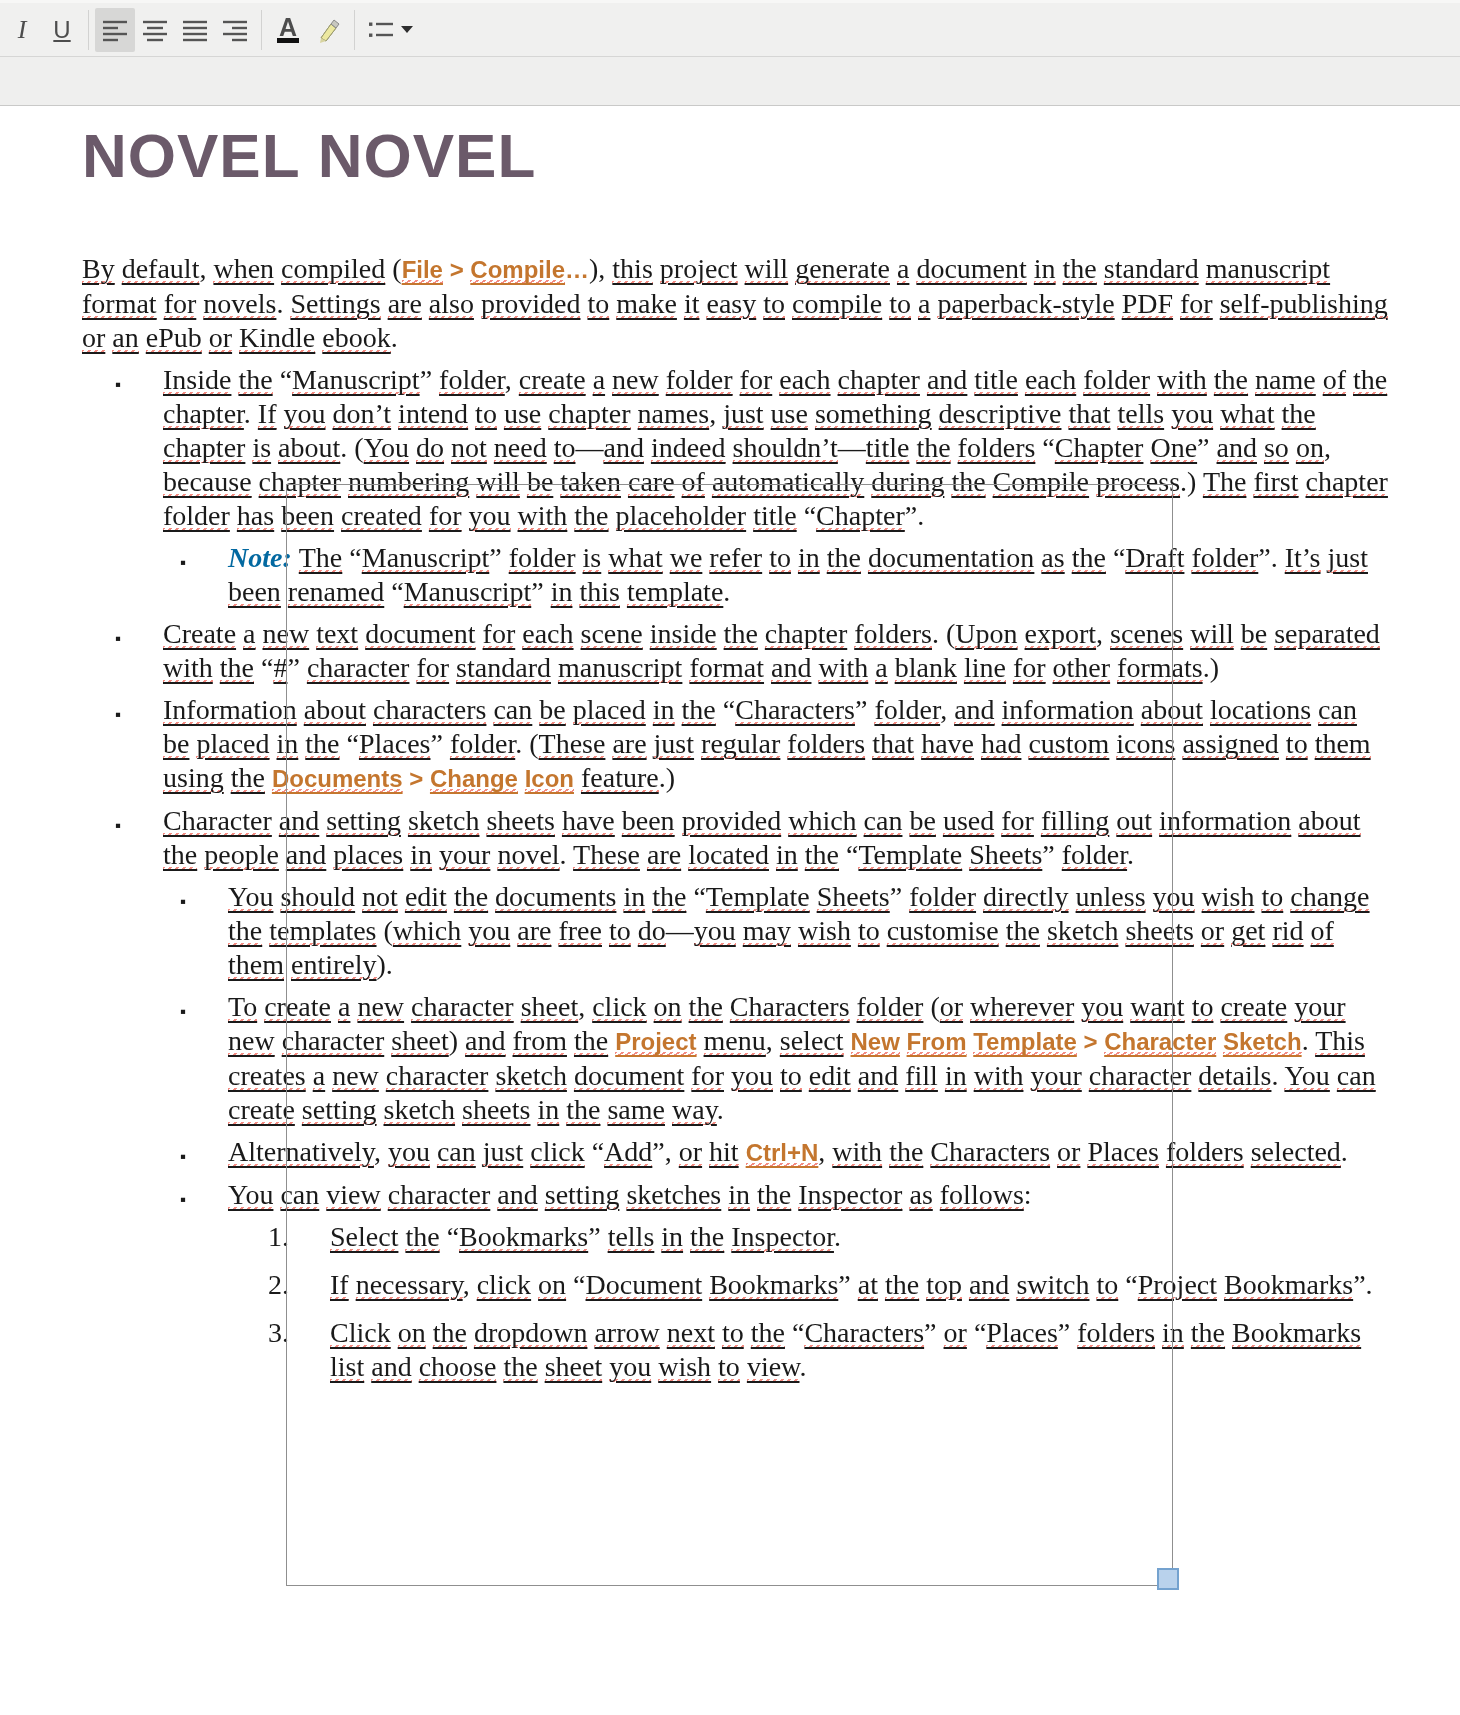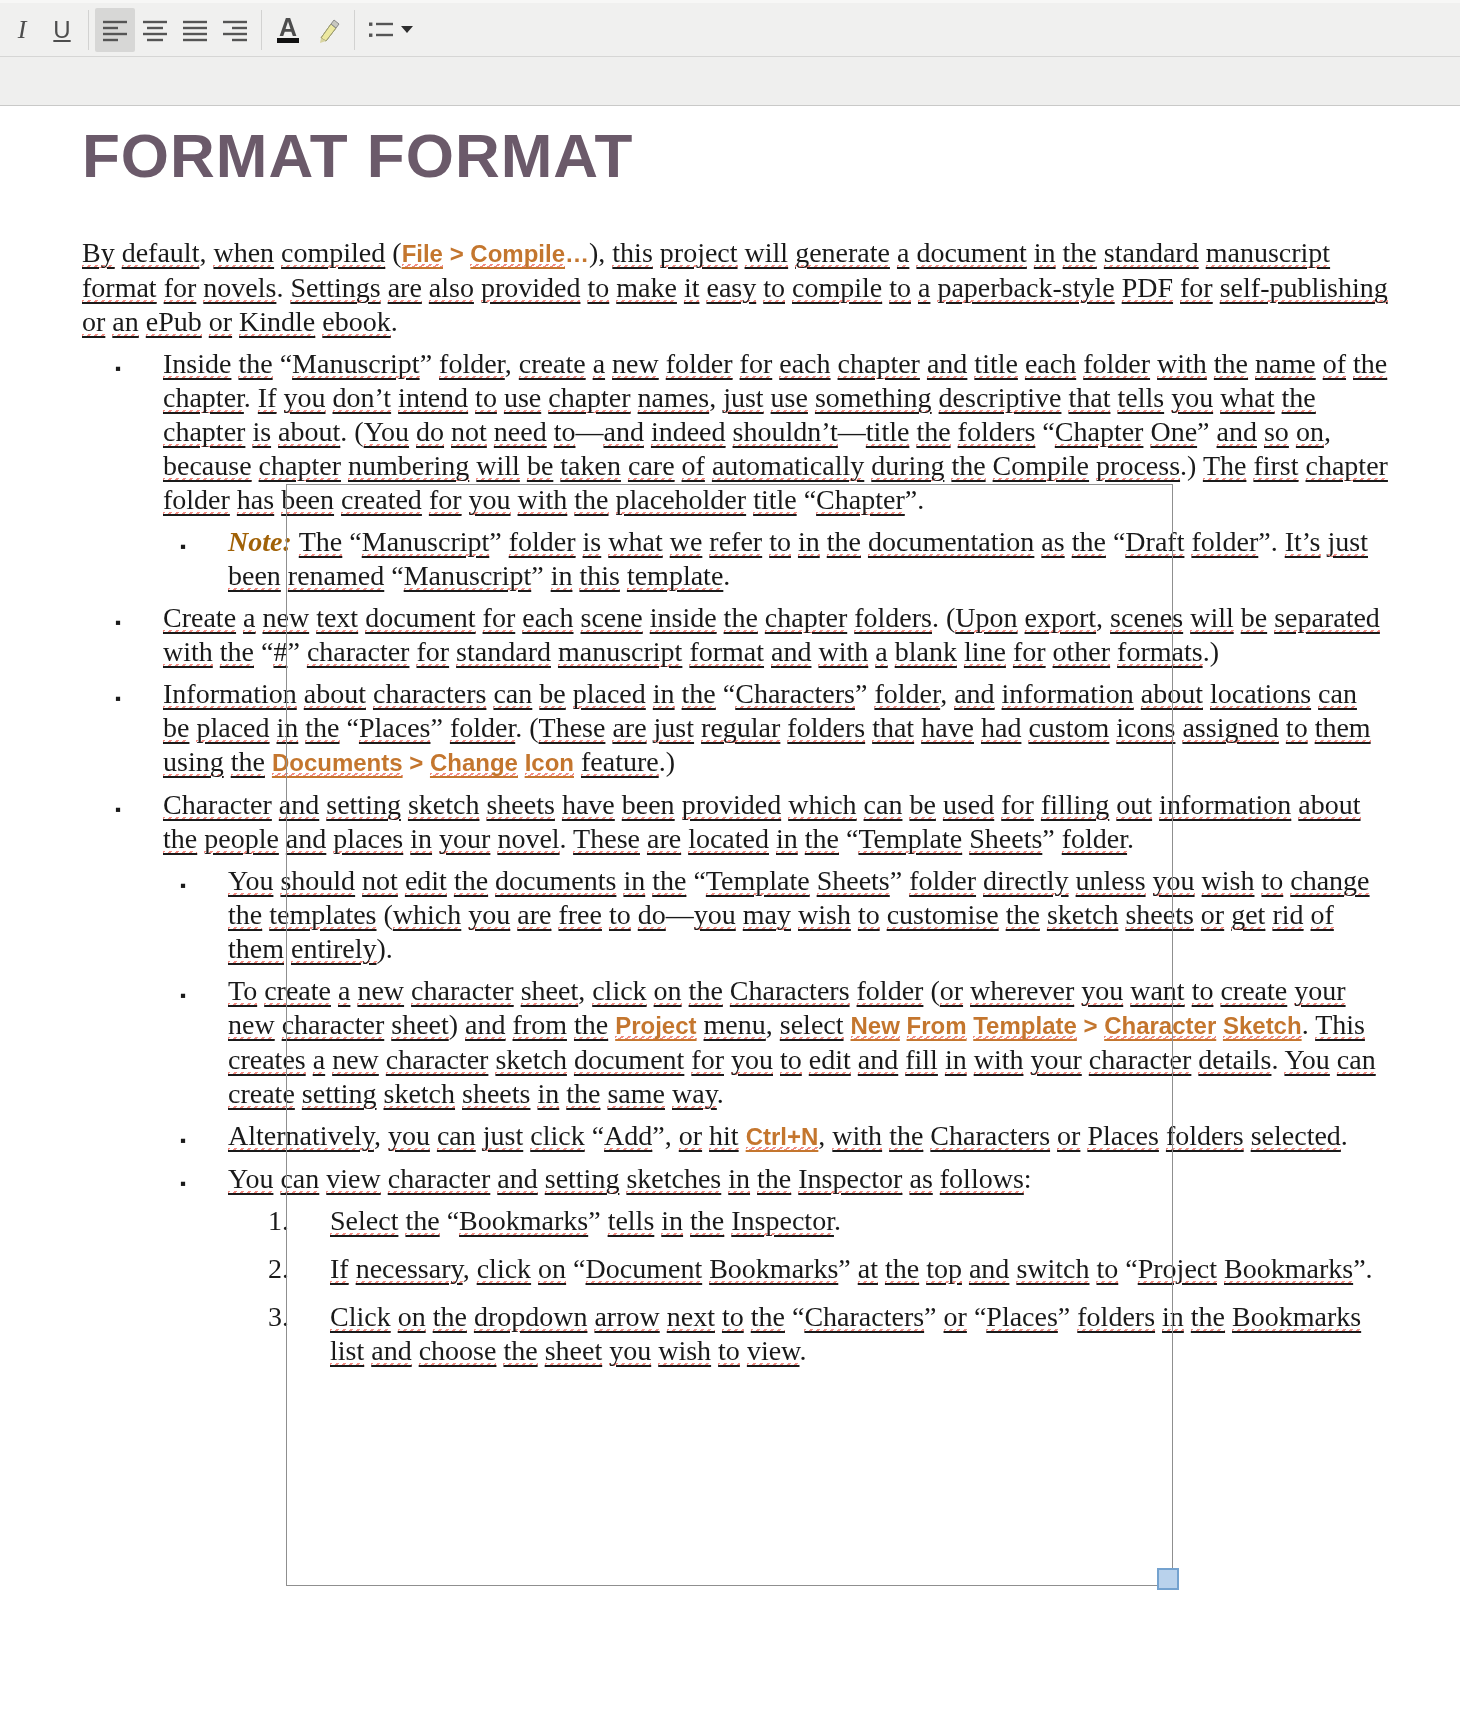--- a/index.html
+++ b/index.html
@@ -35,31 +35,31 @@
     font-family:"Liberation Sans",sans-serif;font-weight:bold;
     font-size:62px;line-height:72px;letter-spacing:1px;margin:0 0 2px 0;
   }
   .doc-subtitle,.doc-h2{
     font-family:"Liberation Sans",sans-serif;font-weight:normal;
     font-size:35px;line-height:44px;margin:0;
   }
   .doc-h2{margin-top:70px;margin-bottom:16px;}
   .doc-body{font-size:28px;line-height:34px;}
   .blk{position:relative;margin:0 0 8px 0;}
-  .blk.p{margin-top:44px;}
+  .blk.p{margin-top:60px;}
   .blk.b1{padding-left:81px;}
   .blk.b2{padding-left:146px;}
   .blk.num{padding-left:248px;margin-bottom:14px;}
   .marker{position:absolute;font-size:17px;top:5px;}
   .b1 > .marker{left:33px;}
   .b2 > .marker{left:98px;}
   .num > .marker{left:186px;font-size:28px;top:0;}
   
   .run-m{font-family:"Liberation Sans",sans-serif;font-weight:bold;font-size:24px;}
-  .run-n{font-style:italic;font-weight:bold;color:#a16207;}
+  .run-n{font-style:italic;font-weight:bold;color:#0369a1;}
   
   .w{
     text-decoration:underline;
     text-decoration-thickness:1.5px;
     text-underline-offset:5px;
     background-image:repeating-linear-gradient(135deg,#f28b82 0 2px,rgba(255,255,255,0) 2px 4.5px);
     background-repeat:repeat-x;
     background-size:7px 3.5px;
     background-position:0 100%;
   }
@@ -146,21 +146,21 @@
       <rect x="1" y="3.5" width="3.4" height="3.4" fill="#555"></rect>
       <rect x="1" y="14.5" width="3.4" height="3.4" fill="#555"></rect>
     </svg>
     <span class="caret"></span>
   </button>
 </div>
 <div class="ruler-strip"></div>
 
 <div class="page">
   <div class="doc">
-    <h1 class="doc-title" style="color: rgb(107, 90, 106);">FORMAT FORMAT</h1>
+    <h1 class="doc-title" style="color: rgb(107, 90, 106);">NOVEL NOVEL</h1>
     <div class="doc-body" id="doc-body">
         <div class="blk p"><span class="run-b"><span class="w">By</span> <span class="w">default</span>, <span class="w">when</span> <span class="w">compiled</span> (</span><span class="run-m" style="color: rgb(196, 118, 46);"><span class="w">File</span> &gt; <span class="w">Compile</span>…</span><span class="run-b">), <span class="w">this</span> <span class="w">project</span> <span class="w">will</span> <span class="w">generate</span> <span class="w">a</span> <span class="w">document</span> <span class="w">in</span> <span class="w">the</span> <span class="w">standard</span> <span class="w">manuscript</span> <span class="w">format</span> <span class="w">for</span> <span class="w">novels</span>. <span class="w">Settings</span> <span class="w">are</span> <span class="w">also</span> <span class="w">provided</span> <span class="w">to</span> <span class="w">make</span> <span class="w">it</span> <span class="w">easy</span> <span class="w">to</span> <span class="w">compile</span> <span class="w">to</span> <span class="w">a</span> <span class="w">paperback-style</span> <span class="w">PDF</span> <span class="w">for</span> <span class="w">self-publishing</span> <span class="w">or</span> <span class="w">an</span> <span class="w">ePub</span> <span class="w">or</span> <span class="w">Kindle</span> <span class="w">ebook</span>.</span></div>
         <div class="blk b1"><span class="marker">▪</span><span class="run-b"><span class="w">Inside</span> <span class="w">the</span> “<span class="w">Manuscript</span>” <span class="w">folder</span>, <span class="w">create</span> <span class="w">a</span> <span class="w">new</span> <span class="w">folder</span> <span class="w">for</span> <span class="w">each</span> <span class="w">chapter</span> <span class="w">and</span> <span class="w">title</span> <span class="w">each</span> <span class="w">folder</span> <span class="w">with</span> <span class="w">the</span> <span class="w">name</span> <span class="w">of</span> <span class="w">the</span> <span class="w">chapter</span>. <span class="w">If</span> <span class="w">you</span> <span class="w">don’t</span> <span class="w">intend</span> <span class="w">to</span> <span class="w">use</span> <span class="w">chapter</span> <span class="w">names</span>, <span class="w">just</span> <span class="w">use</span> <span class="w">something</span> <span class="w">descriptive</span> <span class="w">that</span> <span class="w">tells</span> <span class="w">you</span> <span class="w">what</span> <span class="w">the</span> <span class="w">chapter</span> <span class="w">is</span> <span class="w">about</span>. (<span class="w">You</span> <span class="w">do</span> <span class="w">not</span> <span class="w">need</span> <span class="w">to</span>—<span class="w">and</span> <span class="w">indeed</span> <span class="w">shouldn’t</span>—<span class="w">title</span> <span class="w">the</span> <span class="w">folders</span> “<span class="w">Chapter</span> <span class="w">One</span>” <span class="w">and</span> <span class="w">so</span> <span class="w">on</span>, <span class="w">because</span> <span class="w">chapter</span> <span class="w">numbering</span> <span class="w">will</span> <span class="w">be</span> <span class="w">taken</span> <span class="w">care</span> <span class="w">of</span> <span class="w">automatically</span> <span class="w">during</span> <span class="w">the</span> <span class="w">Compile</span> <span class="w">process</span>.) <span class="w">The</span> <span class="w">first</span> <span class="w">chapter</span> <span class="w">folder</span> <span class="w">has</span> <span class="w">been</span> <span class="w">created</span> <span class="w">for</span> <span class="w">you</span> <span class="w">with</span> <span class="w">the</span> <span class="w">placeholder</span> <span class="w">title</span> “<span class="w">Chapter</span>”.</span></div>
         <div class="blk b2"><span class="marker">▪</span><span class="run-n">Note: </span><span class="run-b"><span class="w">The</span> “<span class="w">Manuscript</span>” <span class="w">folder</span> <span class="w">is</span> <span class="w">what</span> <span class="w">we</span> <span class="w">refer</span> <span class="w">to</span> <span class="w">in</span> <span class="w">the</span> <span class="w">documentation</span> <span class="w">as</span> <span class="w">the</span> “<span class="w">Draft</span> <span class="w">folder</span>”. <span class="w">It’s</span> <span class="w">just</span> <span class="w">been</span> <span class="w">renamed</span> “<span class="w">Manuscript</span>” <span class="w">in</span> <span class="w">this</span> <span class="w">template</span>.</span></div>
         <div class="blk b1"><span class="marker">▪</span><span class="run-b"><span class="w">Create</span> <span class="w">a</span> <span class="w">new</span> <span class="w">text</span> <span class="w">document</span> <span class="w">for</span> <span class="w">each</span> <span class="w">scene</span> <span class="w">inside</span> <span class="w">the</span> <span class="w">chapter</span> <span class="w">folders</span>. (<span class="w">Upon</span> <span class="w">export</span>, <span class="w">scenes</span> <span class="w">will</span> <span class="w">be</span> <span class="w">separated</span> <span class="w">with</span> <span class="w">the</span> “<span class="w">#</span>” <span class="w">character</span> <span class="w">for</span> <span class="w">standard</span> <span class="w">manuscript</span> <span class="w">format</span> <span class="w">and</span> <span class="w">with</span> <span class="w">a</span> <span class="w">blank</span> <span class="w">line</span> <span class="w">for</span> <span class="w">other</span> <span class="w">formats</span>.)</span></div>
         <div class="blk b1"><span class="marker">▪</span><span class="run-b"><span class="w">Information</span> <span class="w">about</span> <span class="w">characters</span> <span class="w">can</span> <span class="w">be</span> <span class="w">placed</span> <span class="w">in</span> <span class="w">the</span> “<span class="w">Characters</span>” <span class="w">folder</span>, <span class="w">and</span> <span class="w">information</span> <span class="w">about</span> <span class="w">locations</span> <span class="w">can</span> <span class="w">be</span> <span class="w">placed</span> <span class="w">in</span> <span class="w">the</span> “<span class="w">Places</span>” <span class="w">folder</span>. (<span class="w">These</span> <span class="w">are</span> <span class="w">just</span> <span class="w">regular</span> <span class="w">folders</span> <span class="w">that</span> <span class="w">have</span> <span class="w">had</span> <span class="w">custom</span> <span class="w">icons</span> <span class="w">assigned</span> <span class="w">to</span> <span class="w">them</span> <span class="w">using</span> <span class="w">the</span> </span><span class="run-m" style="color: rgb(196, 118, 46);"><span class="w">Documents</span> &gt; <span class="w">Change</span> <span class="w">Icon</span></span><span class="run-b"> <span class="w">feature</span>.)</span></div>
         <div class="blk b1"><span class="marker">▪</span><span class="run-b"><span class="w">Character</span> <span class="w">and</span> <span class="w">setting</span> <span class="w">sketch</span> <span class="w">sheets</span> <span class="w">have</span> <span class="w">been</span> <span class="w">provided</span> <span class="w">which</span> <span class="w">can</span> <span class="w">be</span> <span class="w">used</span> <span class="w">for</span> <span class="w">filling</span> <span class="w">out</span> <span class="w">information</span> <span class="w">about</span> <span class="w">the</span> <span class="w">people</span> <span class="w">and</span> <span class="w">places</span> <span class="w">in</span> <span class="w">your</span> <span class="w">novel</span>. <span class="w">These</span> <span class="w">are</span> <span class="w">located</span> <span class="w">in</span> <span class="w">the</span> “<span class="w">Template</span> <span class="w">Sheets</span>” <span class="w">folder</span>.</span></div>
         <div class="blk b2"><span class="marker">▪</span><span class="run-b"><span class="w">You</span> <span class="w">should</span> <span class="w">not</span> <span class="w">edit</span> <span class="w">the</span> <span class="w">documents</span> <span class="w">in</span> <span class="w">the</span> “<span class="w">Template</span> <span class="w">Sheets</span>” <span class="w">folder</span> <span class="w">directly</span> <span class="w">unless</span> <span class="w">you</span> <span class="w">wish</span> <span class="w">to</span> <span class="w">change</span> <span class="w">the</span> <span class="w">templates</span> (<span class="w">which</span> <span class="w">you</span> <span class="w">are</span> <span class="w">free</span> <span class="w">to</span> <span class="w">do</span>—<span class="w">you</span> <span class="w">may</span> <span class="w">wish</span> <span class="w">to</span> <span class="w">customise</span> <span class="w">the</span> <span class="w">sketch</span> <span class="w">sheets</span> <span class="w">or</span> <span class="w">get</span> <span class="w">rid</span> <span class="w">of</span> <span class="w">them</span> <span class="w">entirely</span>).</span></div>
         <div class="blk b2"><span class="marker">▪</span><span class="run-b"><span class="w">To</span> <span class="w">create</span> <span class="w">a</span> <span class="w">new</span> <span class="w">character</span> <span class="w">sheet</span>, <span class="w">click</span> <span class="w">on</span> <span class="w">the</span> <span class="w">Characters</span> <span class="w">folder</span> (<span class="w">or</span> <span class="w">wherever</span> <span class="w">you</span> <span class="w">want</span> <span class="w">to</span> <span class="w">create</span> <span class="w">your</span> <span class="w">new</span> <span class="w">character</span> <span class="w">sheet</span>) <span class="w">and</span> <span class="w">from</span> <span class="w">the</span> </span><span class="run-m" style="color: rgb(196, 118, 46);"><span class="w">Project</span></span><span class="run-b"> <span class="w">menu</span>, <span class="w">select</span> </span><span class="run-m" style="color: rgb(196, 118, 46);"><span class="w">New</span> <span class="w">From</span> <span class="w">Template</span> &gt; <span class="w">Character</span> <span class="w">Sketch</span></span><span class="run-b">. <span class="w">This</span> <span class="w">creates</span> <span class="w">a</span> <span class="w">new</span> <span class="w">character</span> <span class="w">sketch</span> <span class="w">document</span> <span class="w">for</span> <span class="w">you</span> <span class="w">to</span> <span class="w">edit</span> <span class="w">and</span> <span class="w">fill</span> <span class="w">in</span> <span class="w">with</span> <span class="w">your</span> <span class="w">character</span> <span class="w">details</span>. <span class="w">You</span> <span class="w">can</span> <span class="w">create</span> <span class="w">setting</span> <span class="w">sketch</span> <span class="w">sheets</span> <span class="w">in</span> <span class="w">the</span> <span class="w">same</span> <span class="w">way</span>.</span></div>
         <div class="blk b2"><span class="marker">▪</span><span class="run-b"><span class="w">Alternatively</span>, <span class="w">you</span> <span class="w">can</span> <span class="w">just</span> <span class="w">click</span> “<span class="w">Add</span>”, <span class="w">or</span> <span class="w">hit</span> </span><span class="run-m" style="color: rgb(196, 118, 46);"><span class="w">Ctrl+N</span></span><span class="run-b">, <span class="w">with</span> <span class="w">the</span> <span class="w">Characters</span> <span class="w">or</span> <span class="w">Places</span> <span class="w">folders</span> <span class="w">selected</span>.</span></div>

